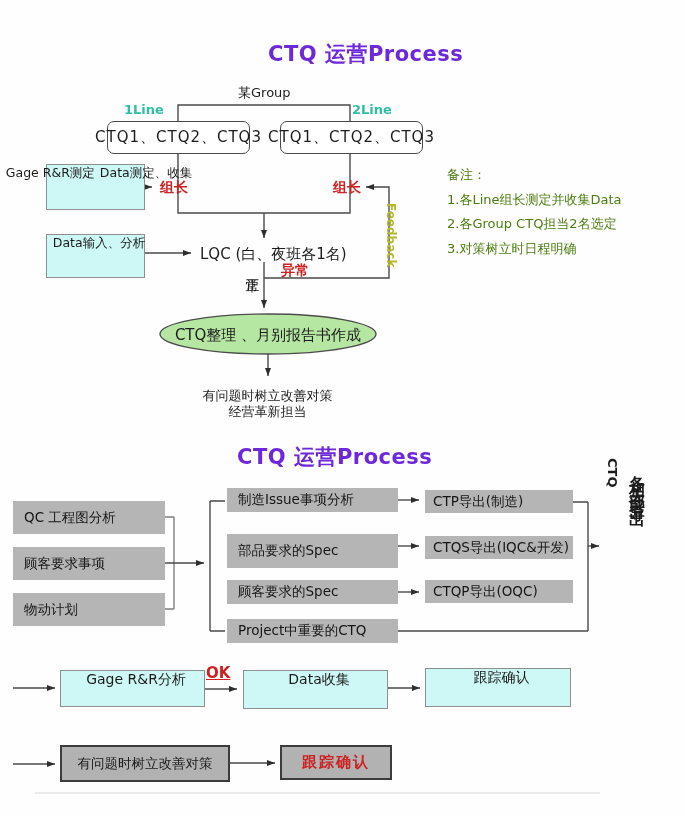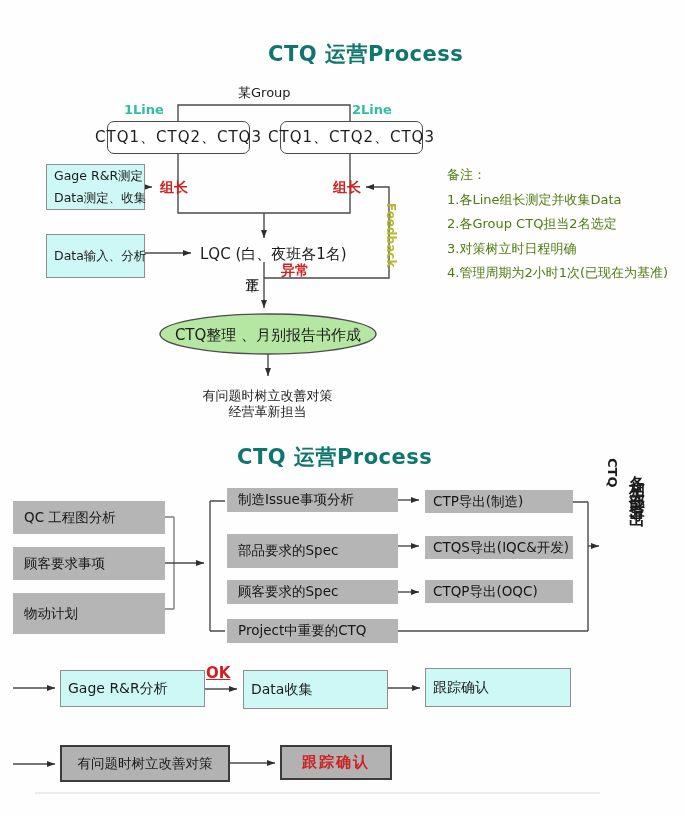--- a/index.html
+++ b/index.html
@@ -2,30 +2,30 @@
 <html><head>
 <meta charset="utf-8">
 <style>
   html,body{margin:0;padding:0;background:#ffffff;}
   .canvas{
     position:relative;width:685px;height:816px;background:#fefefe;overflow:hidden;
     font-family:"DejaVu Sans",sans-serif;color:#1c1c1c;
   }
   .abs{position:absolute;}
   .wires{position:absolute;left:0;top:0;width:685px;height:816px;}
-  .title{color:#0f766e;font-weight:bold;font-size:21px;letter-spacing:.5px;white-space:nowrap;}
+  .title{color:#6d28d9;font-weight:bold;font-size:21px;letter-spacing:.5px;white-space:nowrap;}
   .teal{color:#2dbfa4;font-weight:bold;font-size:13px;}
   .red-label{color:#cc2222;font-weight:bold;font-size:14px;white-space:nowrap;}
   .ctq-box{
     width:141px;height:31px;background:#fff;border:1.5px solid #4a4a4a;border-radius:7px;
     display:flex;align-items:center;justify-content:center;font-size:15px;letter-spacing:1px;white-space:nowrap;
   }
   .cyan-box{
     background:#cdf8f6;border:1px solid #8f8f8f;font-size:12.5px;
-    display:flex;flex-direction:column;justify-content:center;gap:5px;padding-left:7px;white-space:nowrap;
+    display:flex;flex-direction:row;justify-content:center;gap:5px;padding-left:7px;white-space:nowrap;
   }
   .plain-label{font-size:13px;white-space:nowrap;}
   .vtext{writing-mode:vertical-rl;text-orientation:mixed;white-space:nowrap;}
   .gray-box{
     background:#b5b5b5;display:flex;align-items:center;font-size:13.5px;
     padding-left:11px;white-space:nowrap;color:#161616;
   }
   .outline-gray{
     background:#b2b2b2;border:2px solid #3c3c3c;display:flex;align-items:center;justify-content:center;
     font-size:13.5px;white-space:nowrap;
@@ -106,28 +106,27 @@
   <div class="abs center-text" style="left:200px;top:388px;width:135px;font-size:13px;line-height:16px;">
     <div>有问题时树立改善对策</div>
     <div>经营革新担当</div>
   </div>
 
   <div class="abs notes" style="left:447px;top:163px;">
     <div>备注：</div>
     <div>1.各Line组长测定并收集Data</div>
     <div>2.各Group CTQ担当2名选定</div>
     <div>3.对策树立时日程明确</div>
-    <div>4.管理周期为2小时1次(已现在为基准)</div>
   </div>
 
   <div class="abs title" style="left:237px;top:443px;">CTQ 运营Process</div>
 
   <div class="abs gray-box" style="left:13px;top:501px;width:141px;height:33px;">QC 工程图分析</div>
   <div class="abs gray-box" style="left:13px;top:547px;width:141px;height:33px;">顾客要求事项</div>
-  <div class="abs gray-box" style="left:13px;top:593px;width:141px;height:41px;">物动计划</div>
+  <div class="abs gray-box" style="left:13px;top:593px;width:141px;height:33px;">物动计划</div>
 
   <div class="abs gray-box" style="left:227px;top:488px;width:160px;height:24px;">制造Issue事项分析</div>
   <div class="abs gray-box" style="left:227px;top:534px;width:160px;height:34px;">部品要求的Spec</div>
   <div class="abs gray-box" style="left:227px;top:580px;width:160px;height:24px;">顾客要求的Spec</div>
   <div class="abs gray-box" style="left:227px;top:619px;width:160px;height:24px;">Project中重要的CTQ</div>
 
   <div class="abs gray-box" style="left:425px;top:490px;width:140px;height:23px;padding-left:8px;">CTP导出(制造)</div>
   <div class="abs gray-box" style="left:425px;top:536px;width:140px;height:23px;padding-left:8px;">CTQS导出(IQC&amp;开发)</div>
   <div class="abs gray-box" style="left:425px;top:580px;width:140px;height:23px;padding-left:8px;">CTQP导出(OQC)</div>
 

